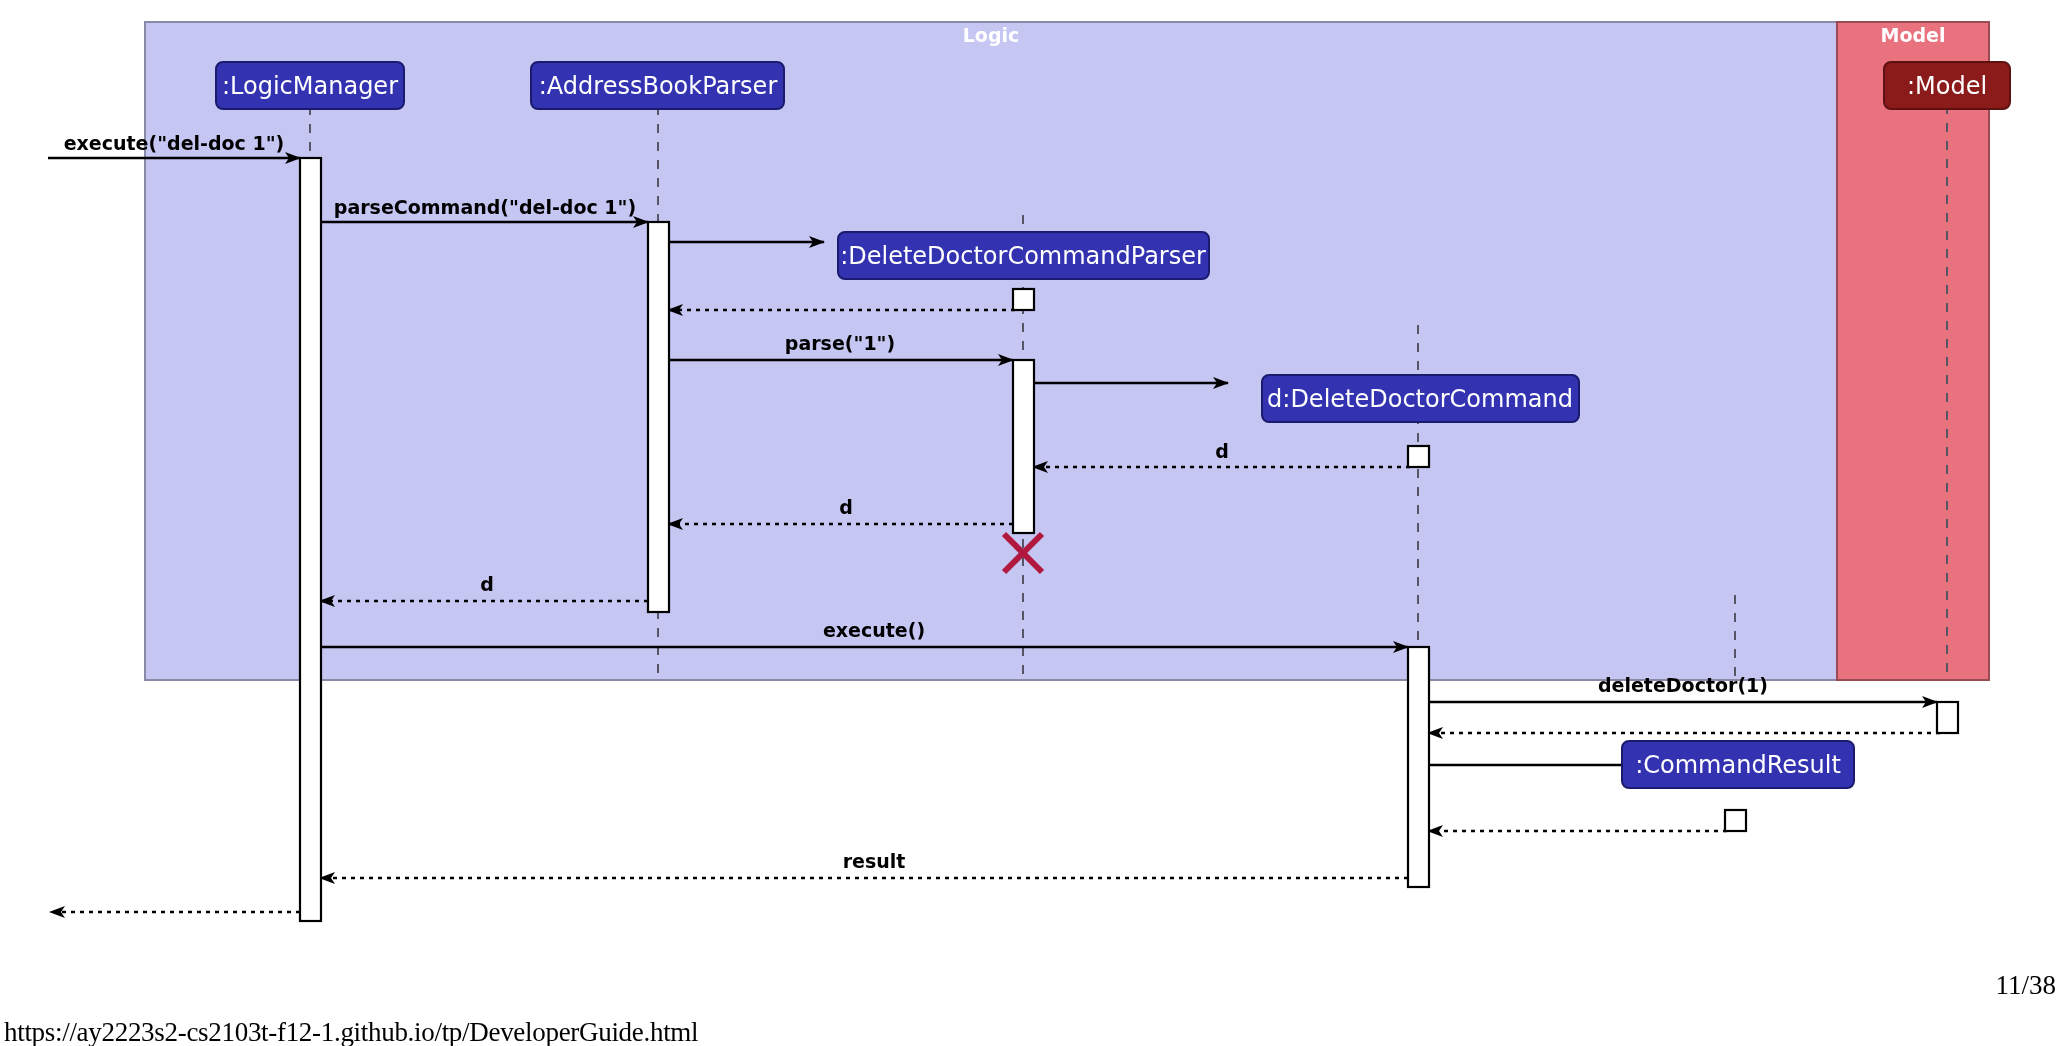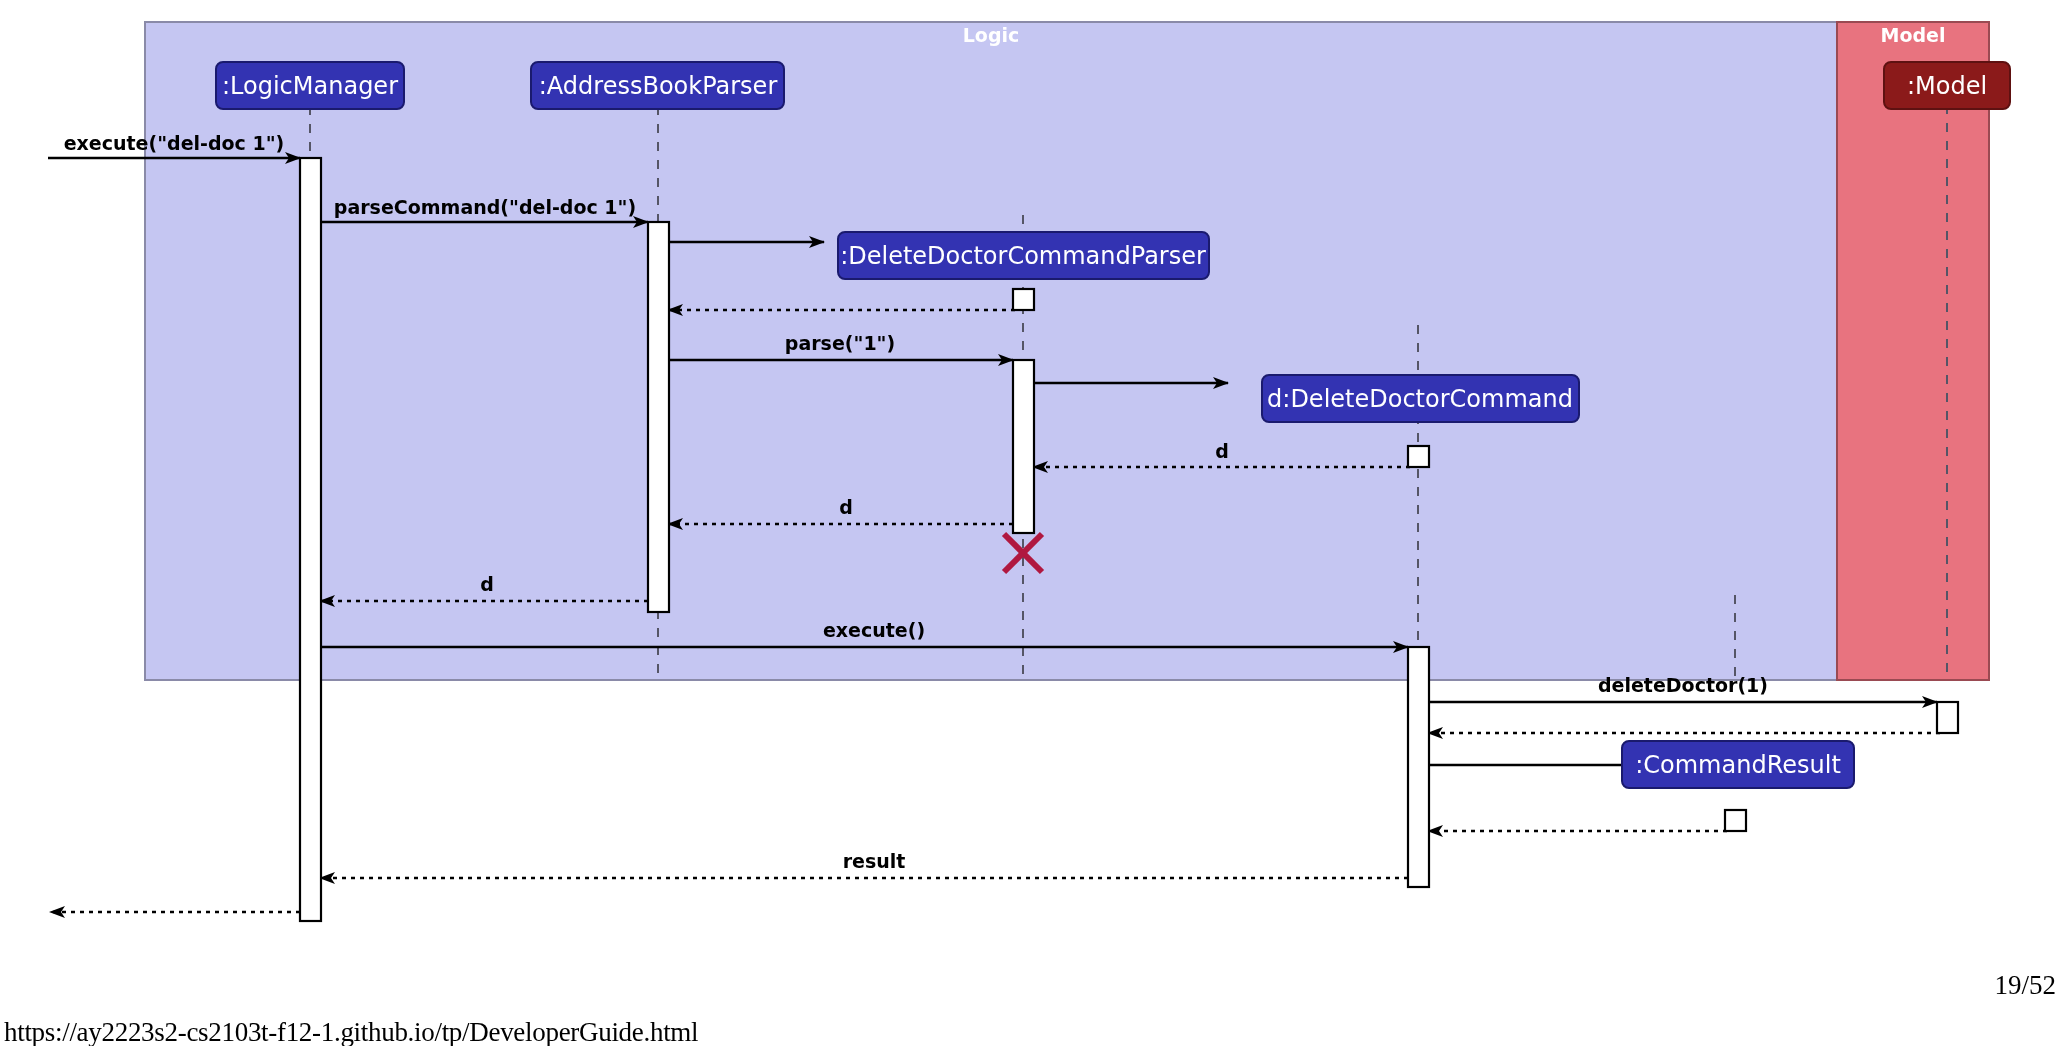--- a/index.html
+++ b/index.html
@@ -204,16 +204,16 @@
 
     <g>
       <rect x="1884" y="62" width="126" height="47" rx="7" ry="7" fill="#8b1a1a" stroke="#5e1111" stroke-width="2"></rect>
       <text x="1947" y="94" text-anchor="middle" font-family="'DejaVu Sans', sans-serif" font-size="24" fill="#ffffff">:Model</text>
     </g>
 
   </svg>
 
   <div class="footer">
     <div class="footer-url">https://ay2223s2-cs2103t-f12-1.github.io/tp/DeveloperGuide.html</div>
-    <div class="footer-page">19/52</div>
+    <div class="footer-page">11/38</div>
   </div>
 
 </div>
 
 </body></html>

